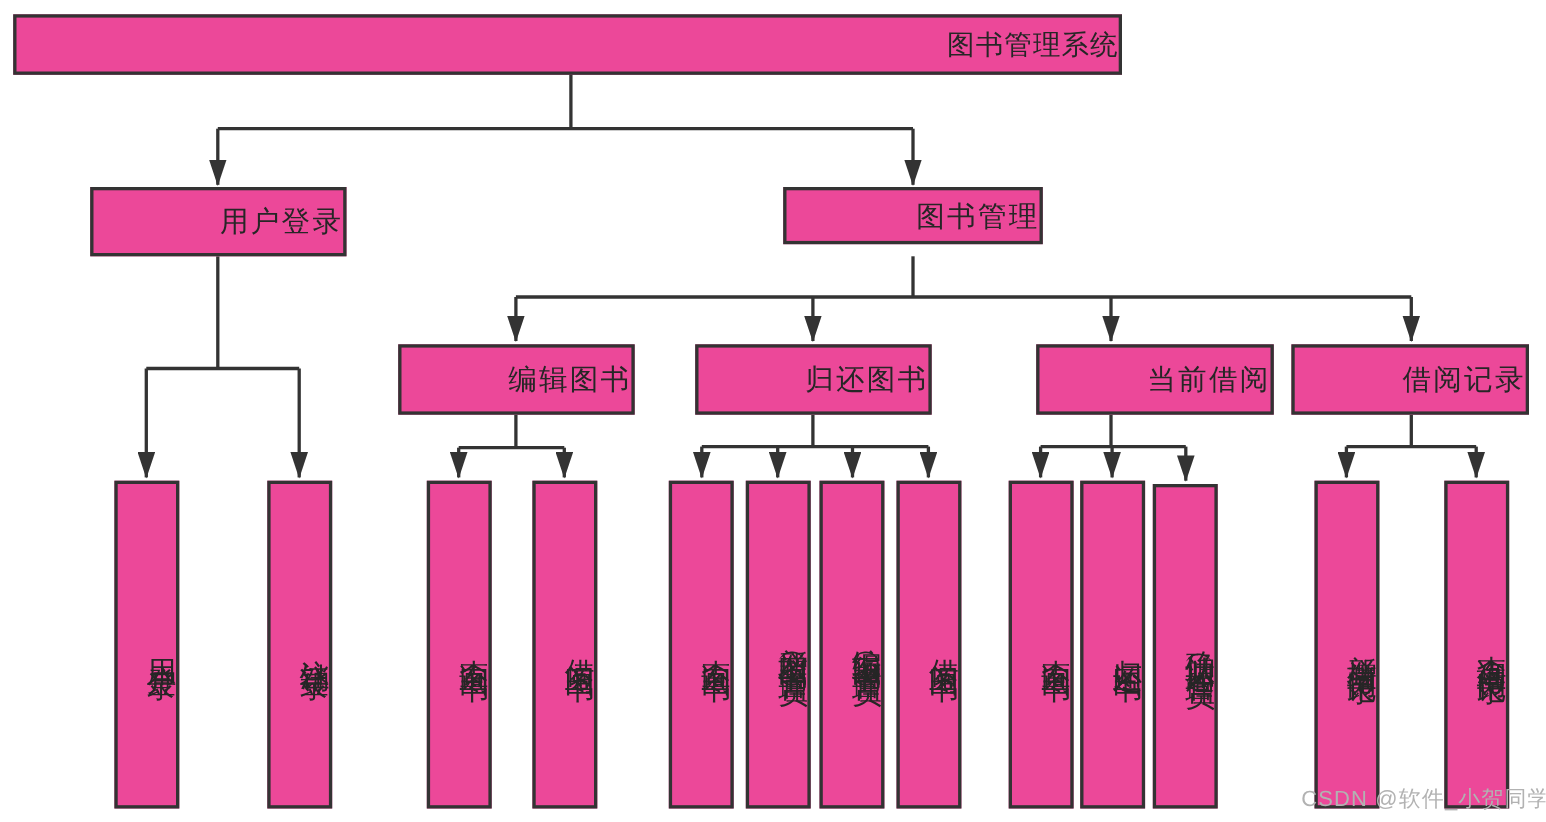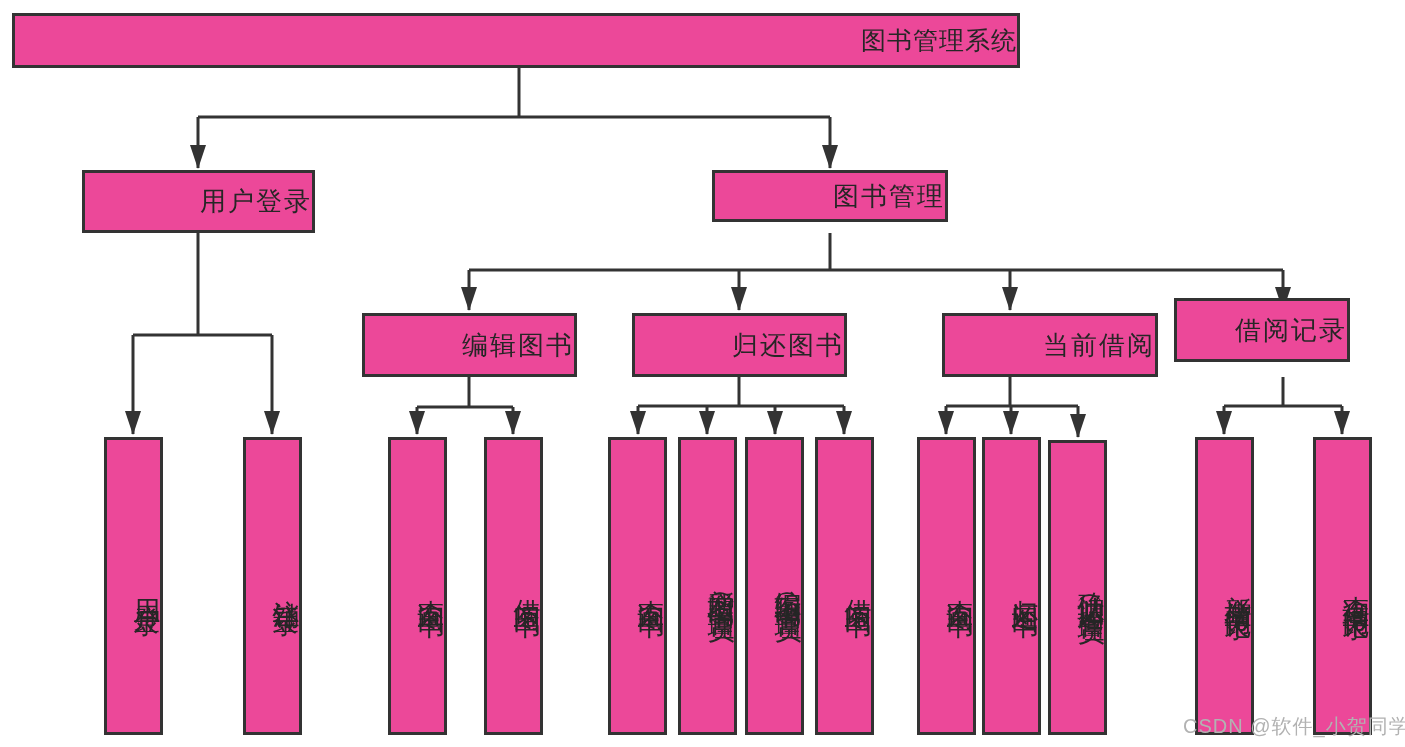--- a/index.html
+++ b/index.html
@@ -134,21 +134,21 @@
 
   <div class="box hbox" style="left:362px; top:313px; width:215px; height:64px;">
     <span>编辑图书</span>
   </div>
   <div class="box hbox" style="left:632px; top:313px; width:215px; height:64px;">
     <span>归还图书</span>
   </div>
   <div class="box hbox" style="left:942px; top:313px; width:216px; height:64px;">
     <span>当前借阅</span>
   </div>
-  <div class="box hbox" style="left:1174px; top:298px; width:176px; height:64px;">
+  <div class="box hbox" style="left:1174px; top:313px; width:216px; height:64px;">
     <span>借阅记录</span>
   </div>
 
   <div class="box vbox" style="left:104px; top:437px; width:59px; height:298px;">
     <span>用户登录</span>
   </div>
   <div class="box vbox" style="left:243px; top:437px; width:59px; height:298px;">
     <span>注销登录</span>
   </div>
 

